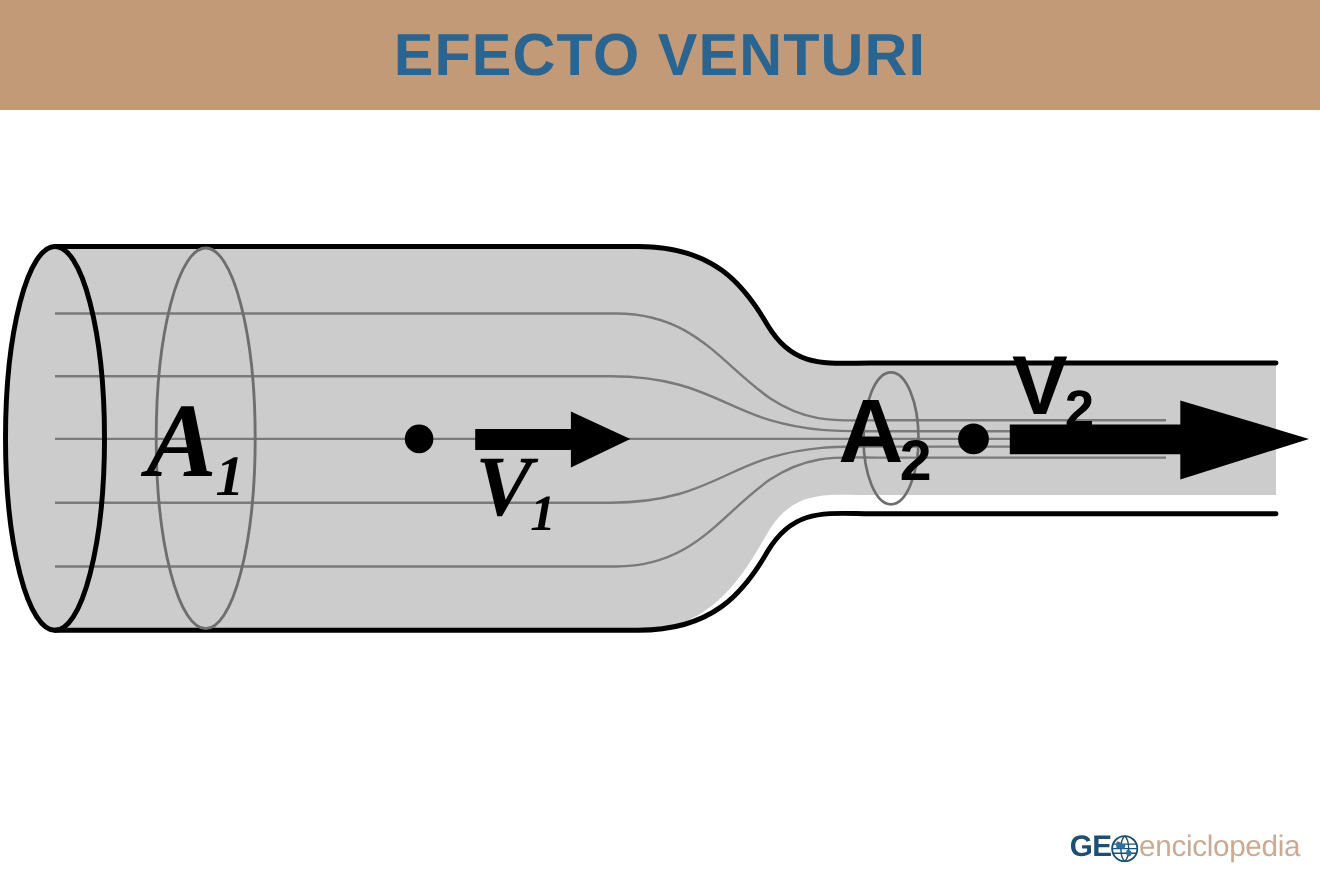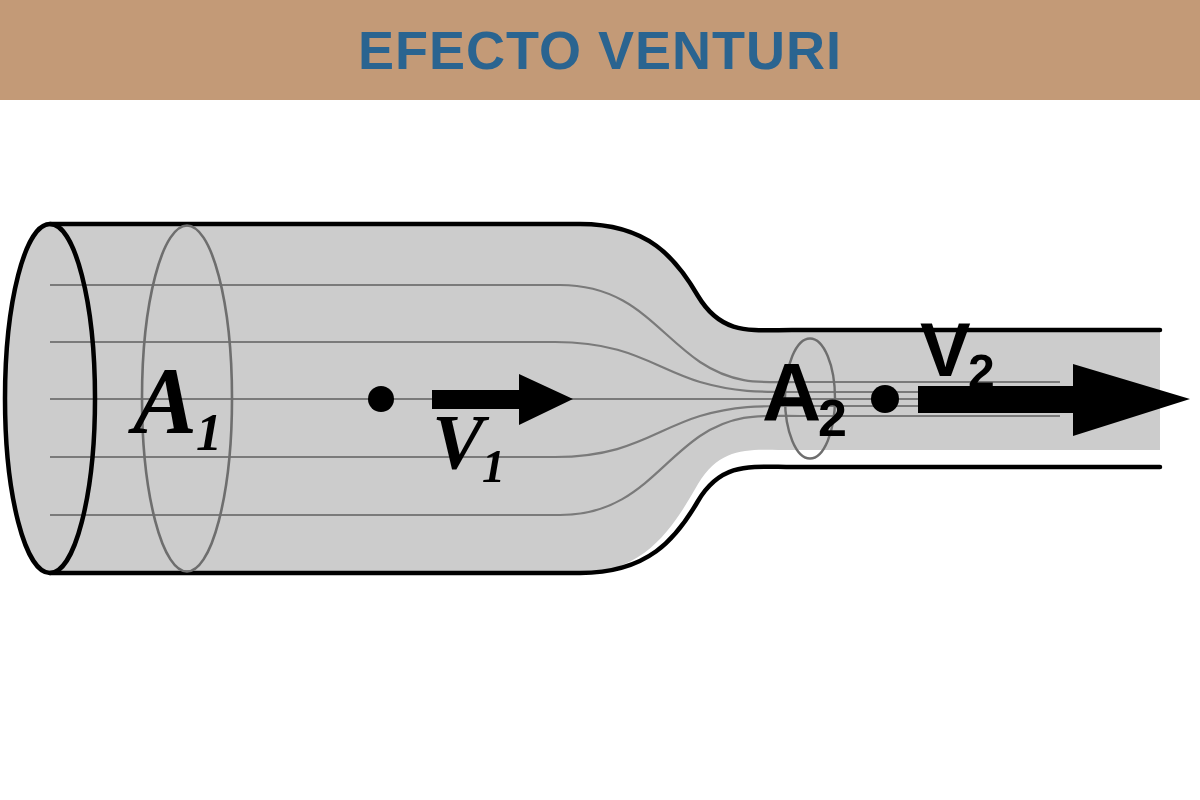--- a/index.html
+++ b/index.html
@@ -196,14 +196,28 @@
                  L 1073,336
                  L 1073,313
                  L 918,313 Z" fill="#000000"></path>
         <text x="920" y="276" font-family="Liberation Sans, sans-serif" font-size="76" font-weight="700" fill="#000000">V</text>
         <text x="968" y="288" font-family="Liberation Sans, sans-serif" font-size="48" font-weight="700" fill="#000000">2</text>
       </g>
 
     </svg>
   </div>
 
+  <div id="logo">
+    <span class="logo-geo">GE</span>
+    <span class="logo-globe">
+      <svg viewBox="0 0 24 24" width="25" height="25" xmlns="http://www.w3.org/2000/svg">
+        <circle cx="12" cy="12" r="11" fill="#ffffff" stroke="#1c4f72" stroke-width="1.6"></circle>
+        <path d="M12 1 C 7.5 5, 7.5 19, 12 23" fill="none" stroke="#1c4f72" stroke-width="1.2"></path>
+        <path d="M12 1 C 16.5 5, 16.5 19, 12 23" fill="none" stroke="#1c4f72" stroke-width="1.2"></path>
+        <path d="M1.6 8 H 22.4 M1 12 H 23 M1.6 16 H 22.4" stroke="#1c4f72" stroke-width="1.2"></path>
+        <path d="M5 6 C 8 5, 9 8, 11 8 C 13 8, 13 11, 11 12 C 9 13, 8 11, 6 12 C 4.5 12.7, 4 9, 5 6 Z" fill="#2e6f9e" stroke="none"></path>
+        <path d="M14 13 C 16 12.5, 18 14, 18 16 C 18 18, 16 19.5, 14.5 18.5 C 13 17.5, 13 14, 14 13 Z" fill="#2e6f9e" stroke="none"></path>
+      </svg>
+    </span>
+    <span class="logo-word">enciclopedia</span>
+  </div>
 
 </div>
 
 </body></html>

